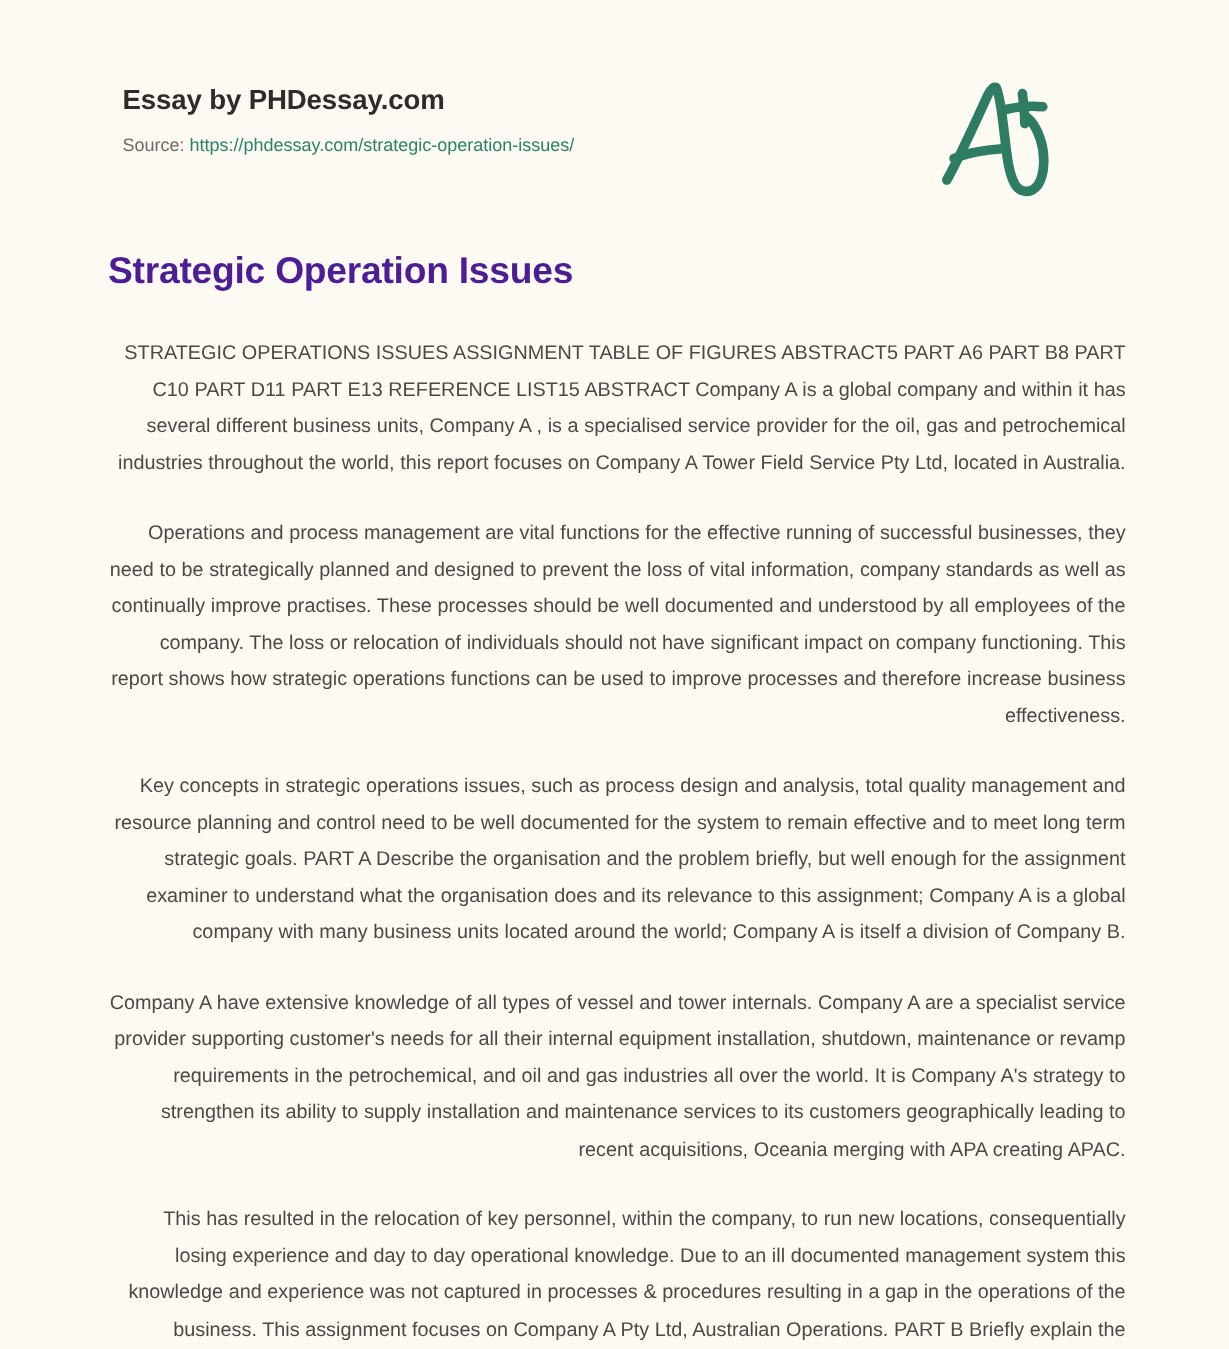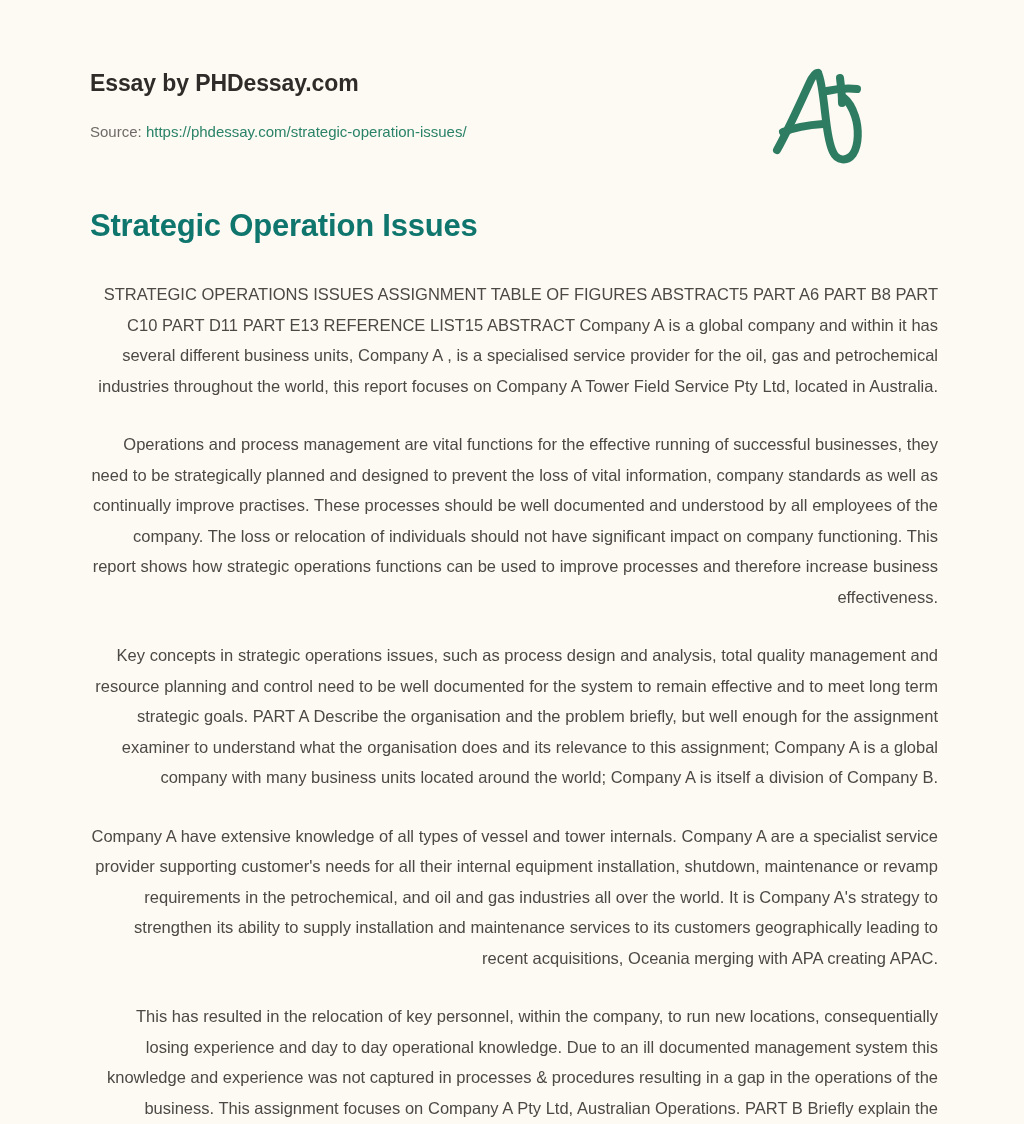--- a/index.html
+++ b/index.html
@@ -21,21 +21,21 @@
     width: 1024px;
     height: 1124px;
     position: relative;
     box-sizing: border-box;
   }
 
   
   .header {
     position: absolute;
     top: 0;
-    left: 0;
+    left: 12px;
     width: 940px;
     height: 190px;
   }
 
   .brand-block {
     position: absolute;
     left: 90px;
     top: 68px;
     width: 620px;
   }
@@ -44,21 +44,21 @@
     font-size: 23px;
     font-weight: bold;
     color: #2f2b28;
     letter-spacing: -0.1px;
     line-height: 30px;
     margin: 0;
     white-space: nowrap;
   }
 
   .source-line {
-    margin-top: 24px;
+    margin-top: 14px;
     font-size: 15px;
     line-height: 20px;
     color: #6f6a66;
     white-space: nowrap;
   }
 
   .source-label {
     color: #6f6a66;
   }
 
@@ -86,21 +86,21 @@
   .article {
     position: absolute;
     left: 90px;
     top: 205px;
     width: 848px;
   }
 
   .article-title {
     font-size: 31px;
     font-weight: bold;
-    color: #0f766e;
+    color: #4c1d95;
     letter-spacing: -0.2px;
     line-height: 42px;
     margin: 0 0 32px 0;
   }
 
   .article-body p {
     font-size: 16.5px;
     line-height: 30.5px;
     color: #4c4945;
     margin: 0 0 28px 0;

